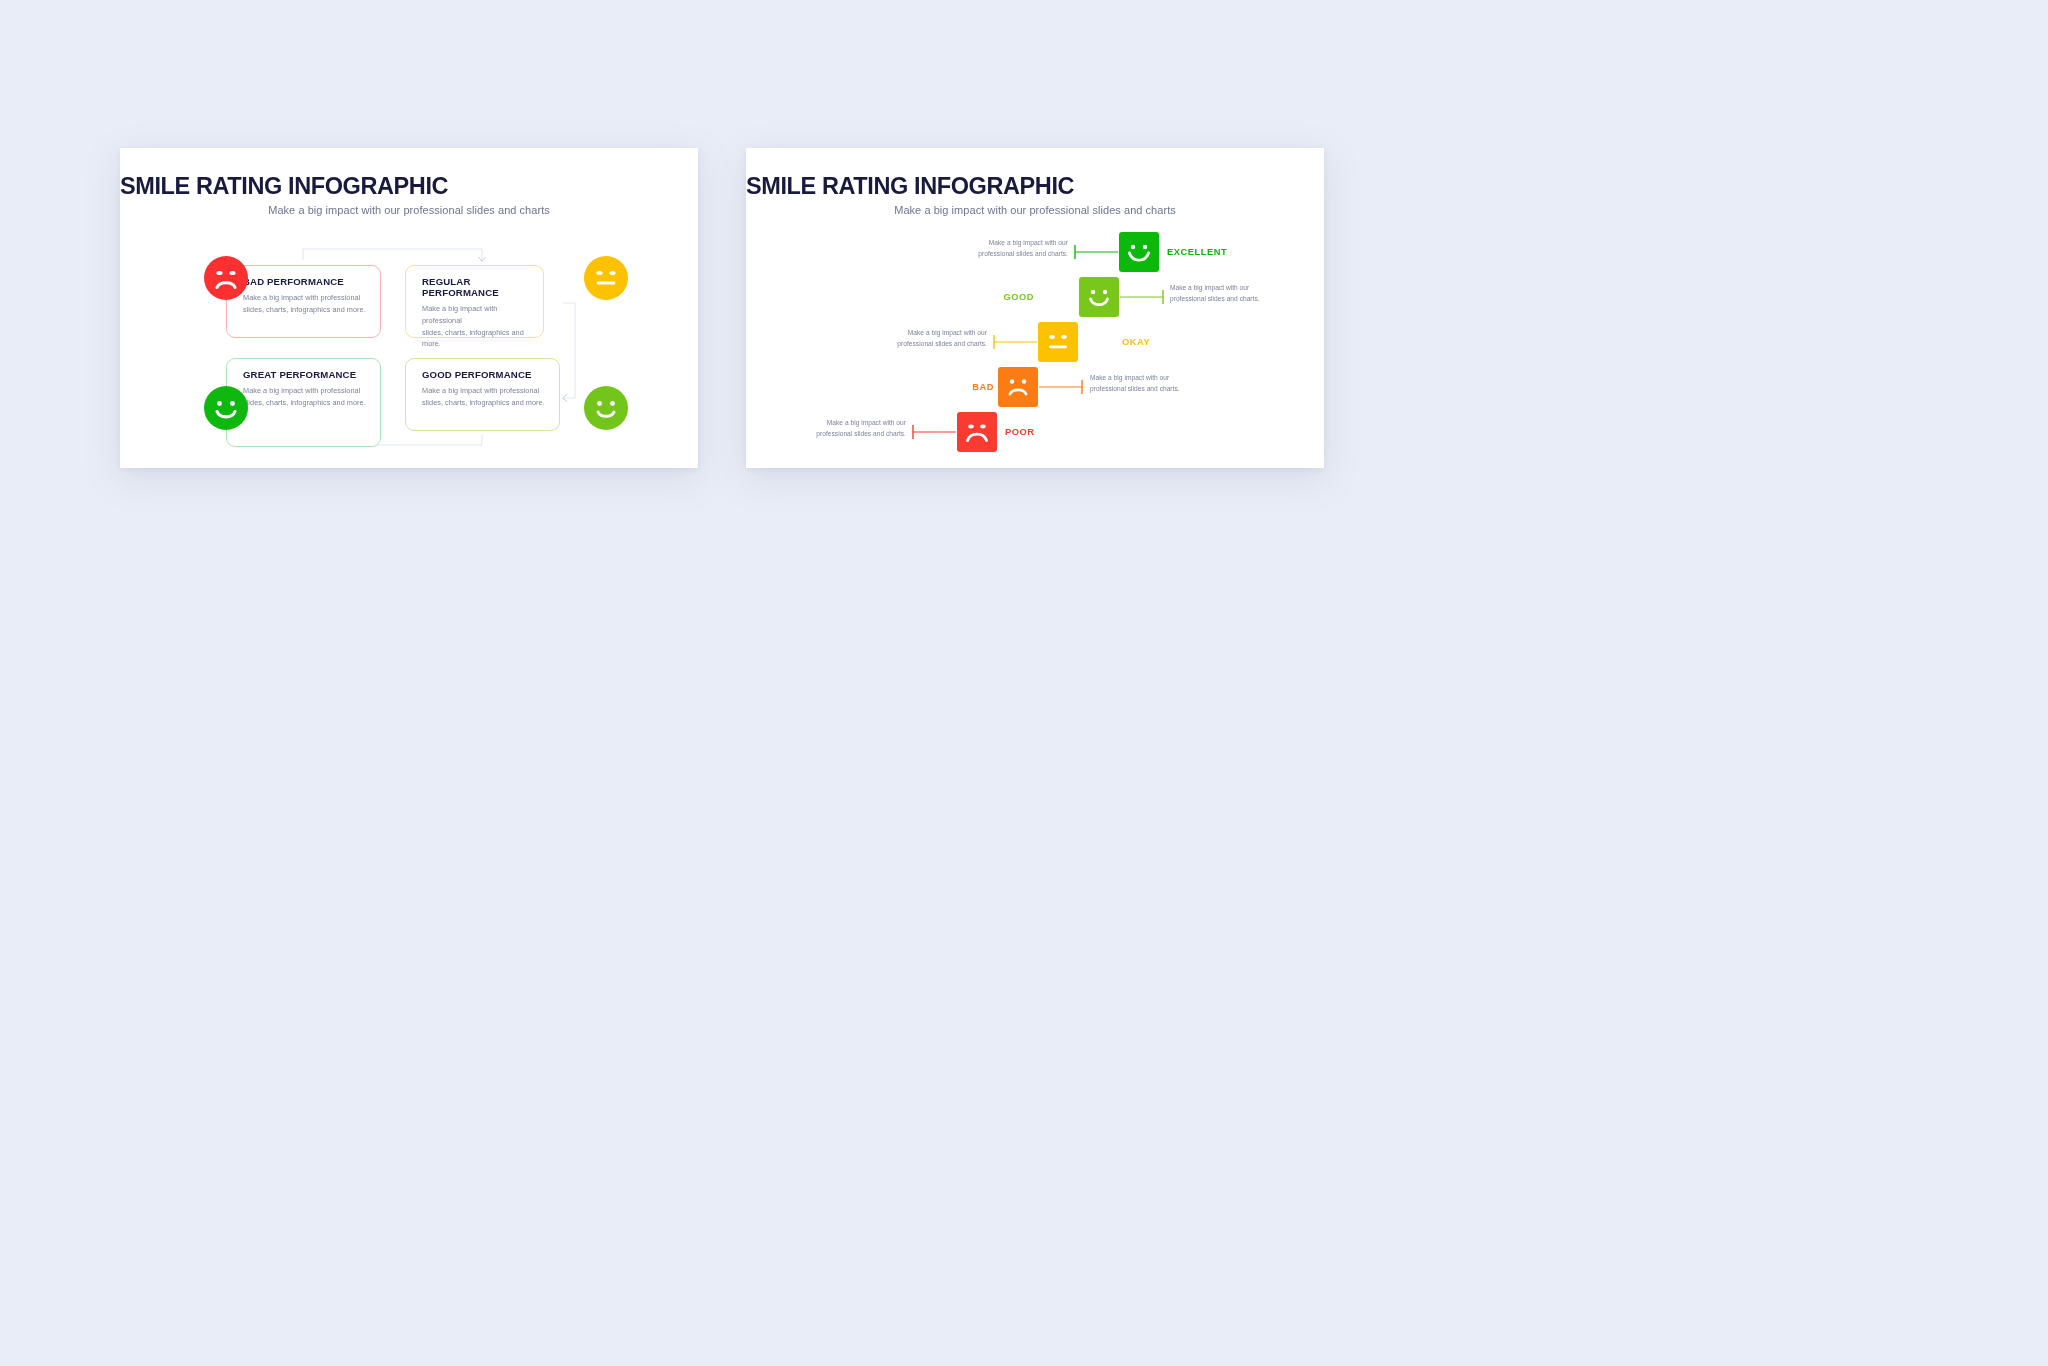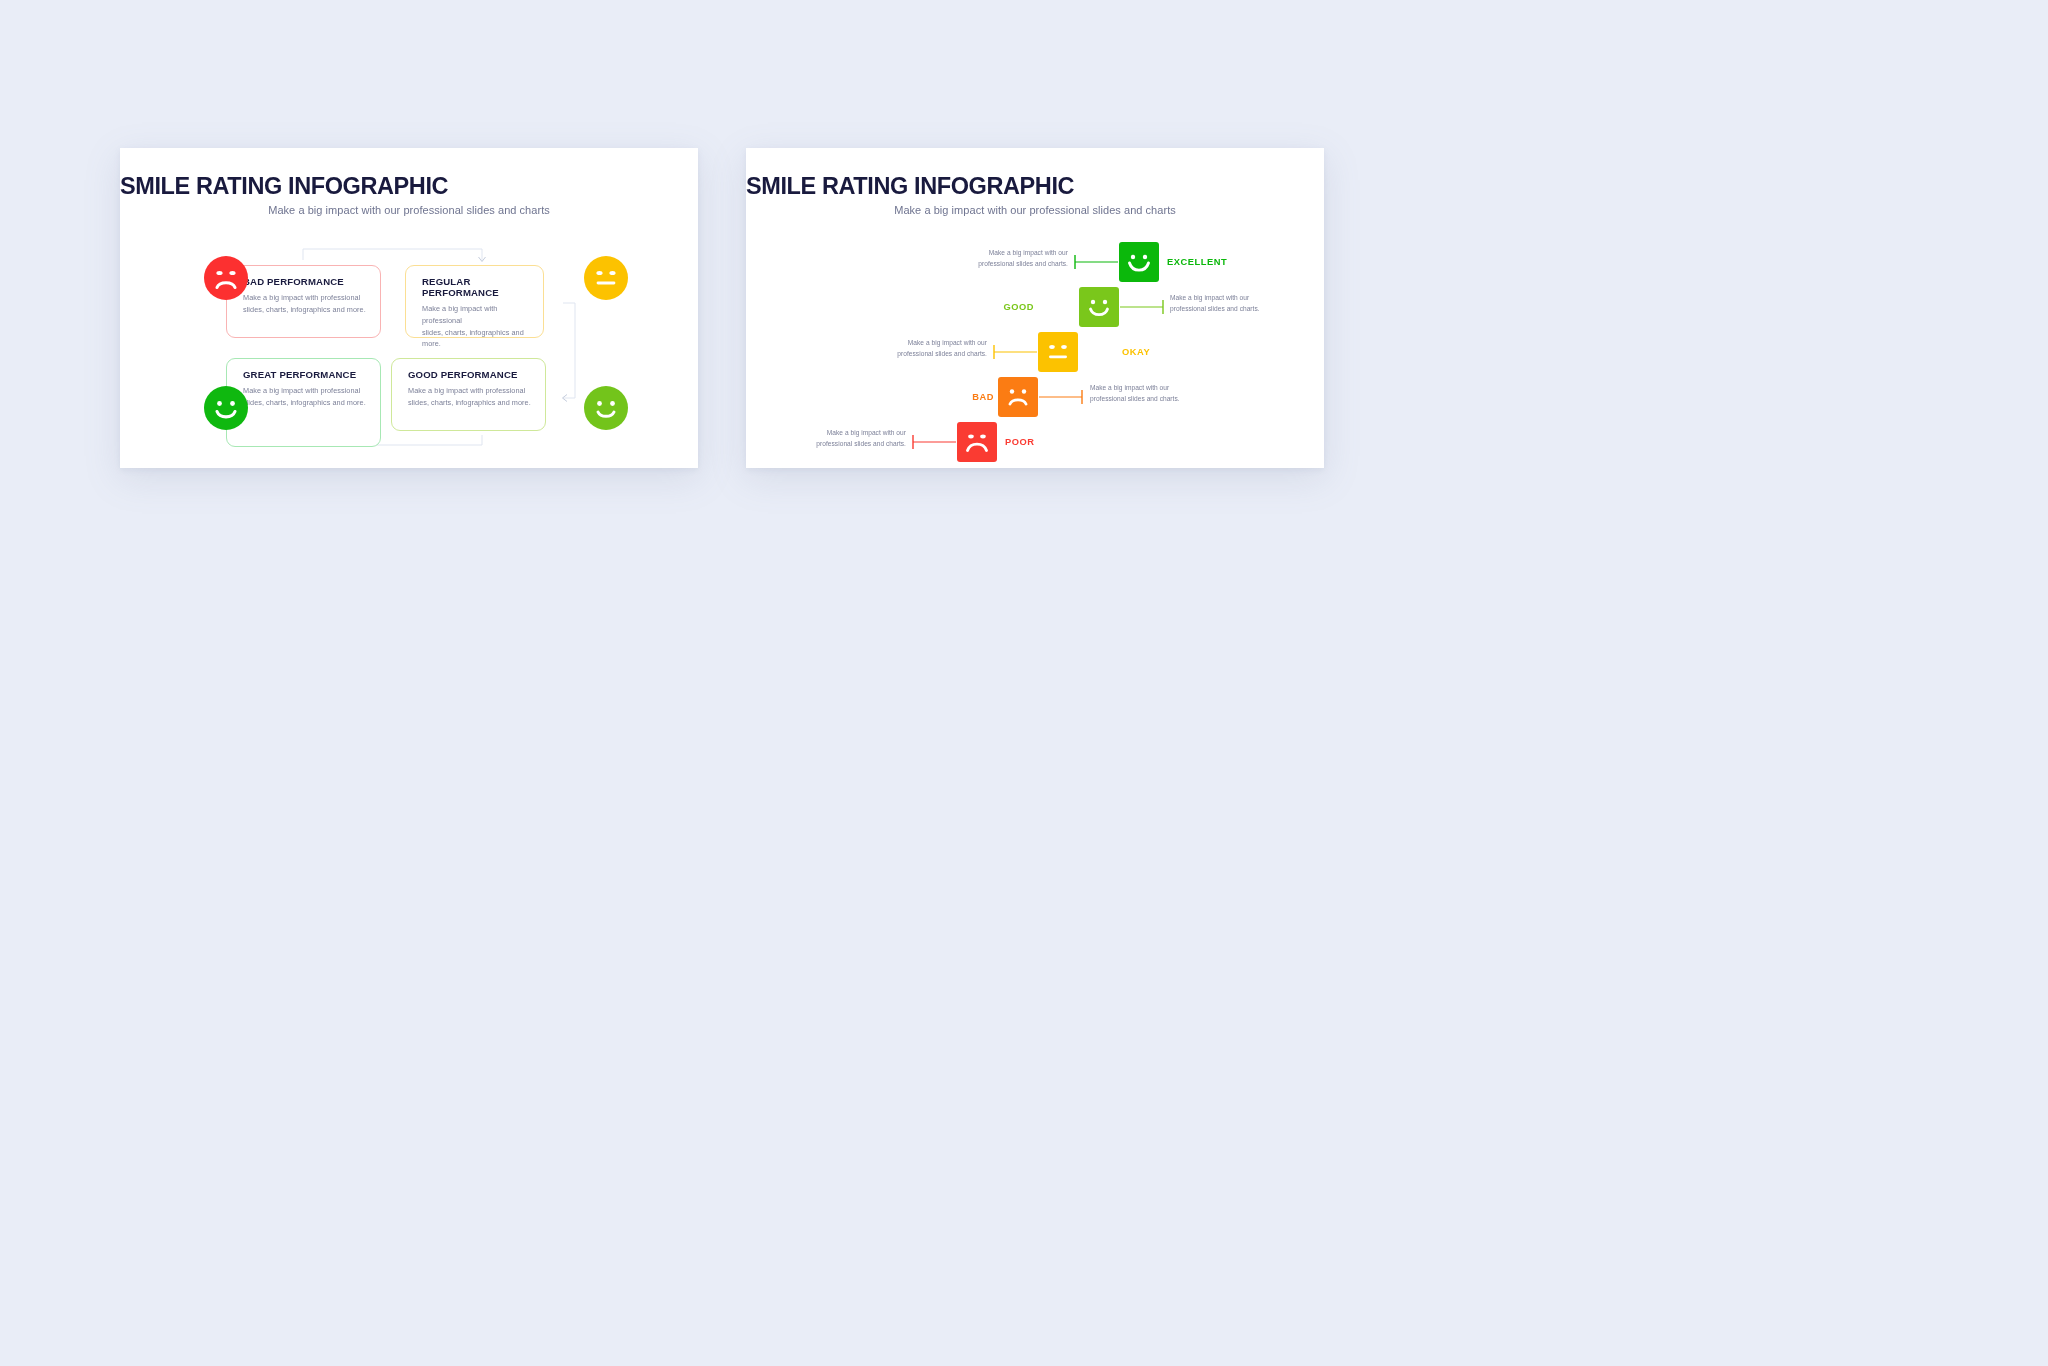--- a/index.html
+++ b/index.html
@@ -51,38 +51,38 @@
     font-size:9.6px;font-weight:bold;color:#191a3e;letter-spacing:.15px;
     margin:0 0 5px 0;
   }
   .card-desc{
     font-size:7.3px;line-height:1.62;color:#7d8199;margin:0;
     letter-spacing:.05px;
   }
   #card-bad      {left:106px;top:117px;width:155px;height:73px;border-color:#f9b3b3;}
   #card-regular  {left:285px;top:117px;width:139px;height:73px;border-color:#fbdf94;}
   #card-great    {left:106px;top:210px;width:155px;height:89px;border-color:#a7e8b4;}
-  #card-good     {left:271px;top:210px;width:155px;height:73px;border-color:#cfe89a;}
+  #card-good     {left:285px;top:210px;width:155px;height:73px;border-color:#cfe89a;}
 
   .emoji-circle{
     position:absolute;width:44px;height:44px;border-radius:50%;
     display:block;
   }
   #emoji-bad     {left:84px;top:108px;background:#fc3030;}
   #emoji-regular {left:464px;top:108px;background:#fcc200;}
   #emoji-great   {left:84px;top:238px;background:#0fb80f;}
   #emoji-good    {left:464px;top:238px;background:#73c41b;}
 
   .emoji-circle svg{display:block;width:44px;height:44px;}
 
   
   .s1-connectors{position:absolute;left:0;top:0;width:578px;height:320px;pointer-events:none;}
 
   
-  .s2-stage{position:absolute;left:0;top:16px;width:578px;height:268px;}
+  .s2-stage{position:absolute;left:0;top:6px;width:578px;height:268px;}
 
   .step{
     position:absolute;width:40px;height:40px;border-radius:3px;
   }
   .step svg{display:block;width:40px;height:40px;}
   #step-excellent{left:373px;top:78px;background:#0bb80b;}
   #step-good     {left:333px;top:123px;background:#7ac71b;}
   #step-okay     {left:292px;top:168px;background:#fcc200;}
   #step-bad      {left:252px;top:213px;background:#fb7c13;}
   #step-poor     {left:211px;top:258px;background:#fa3b32;}

